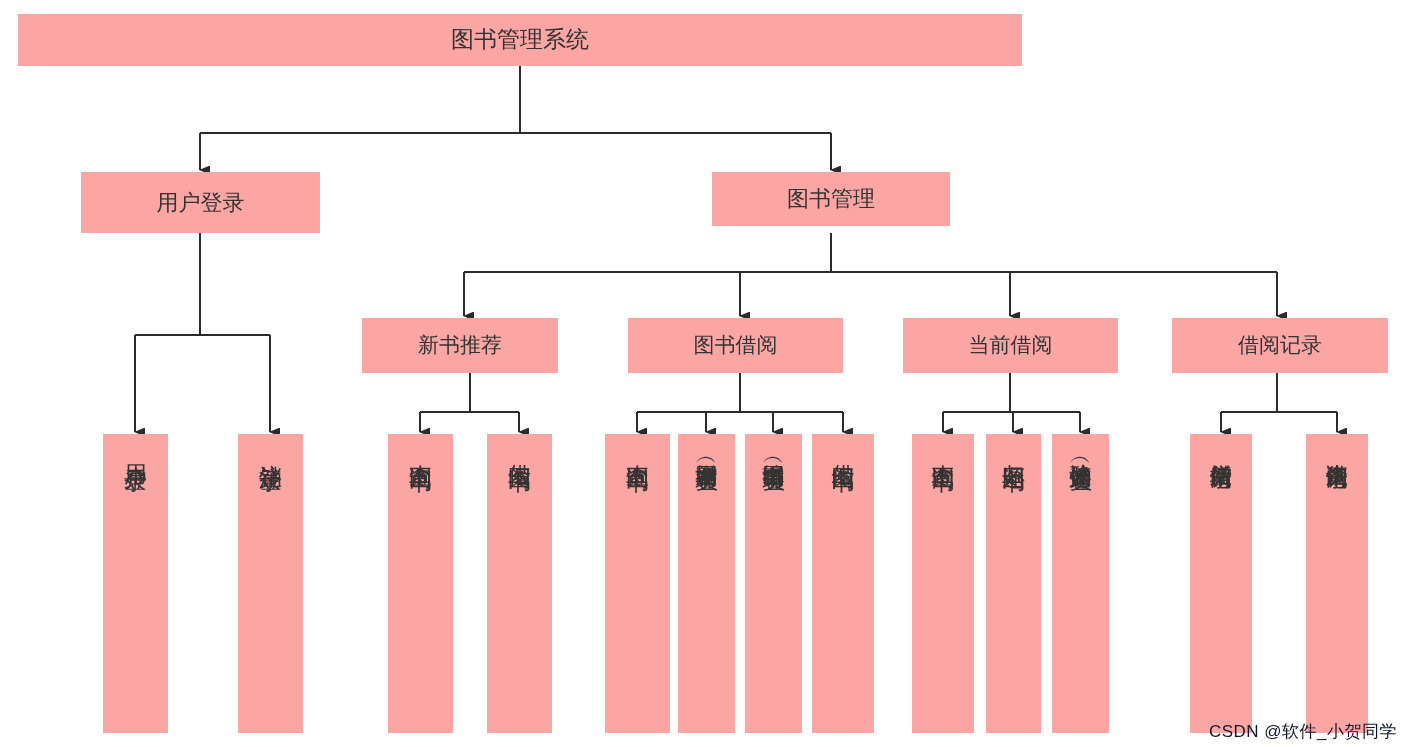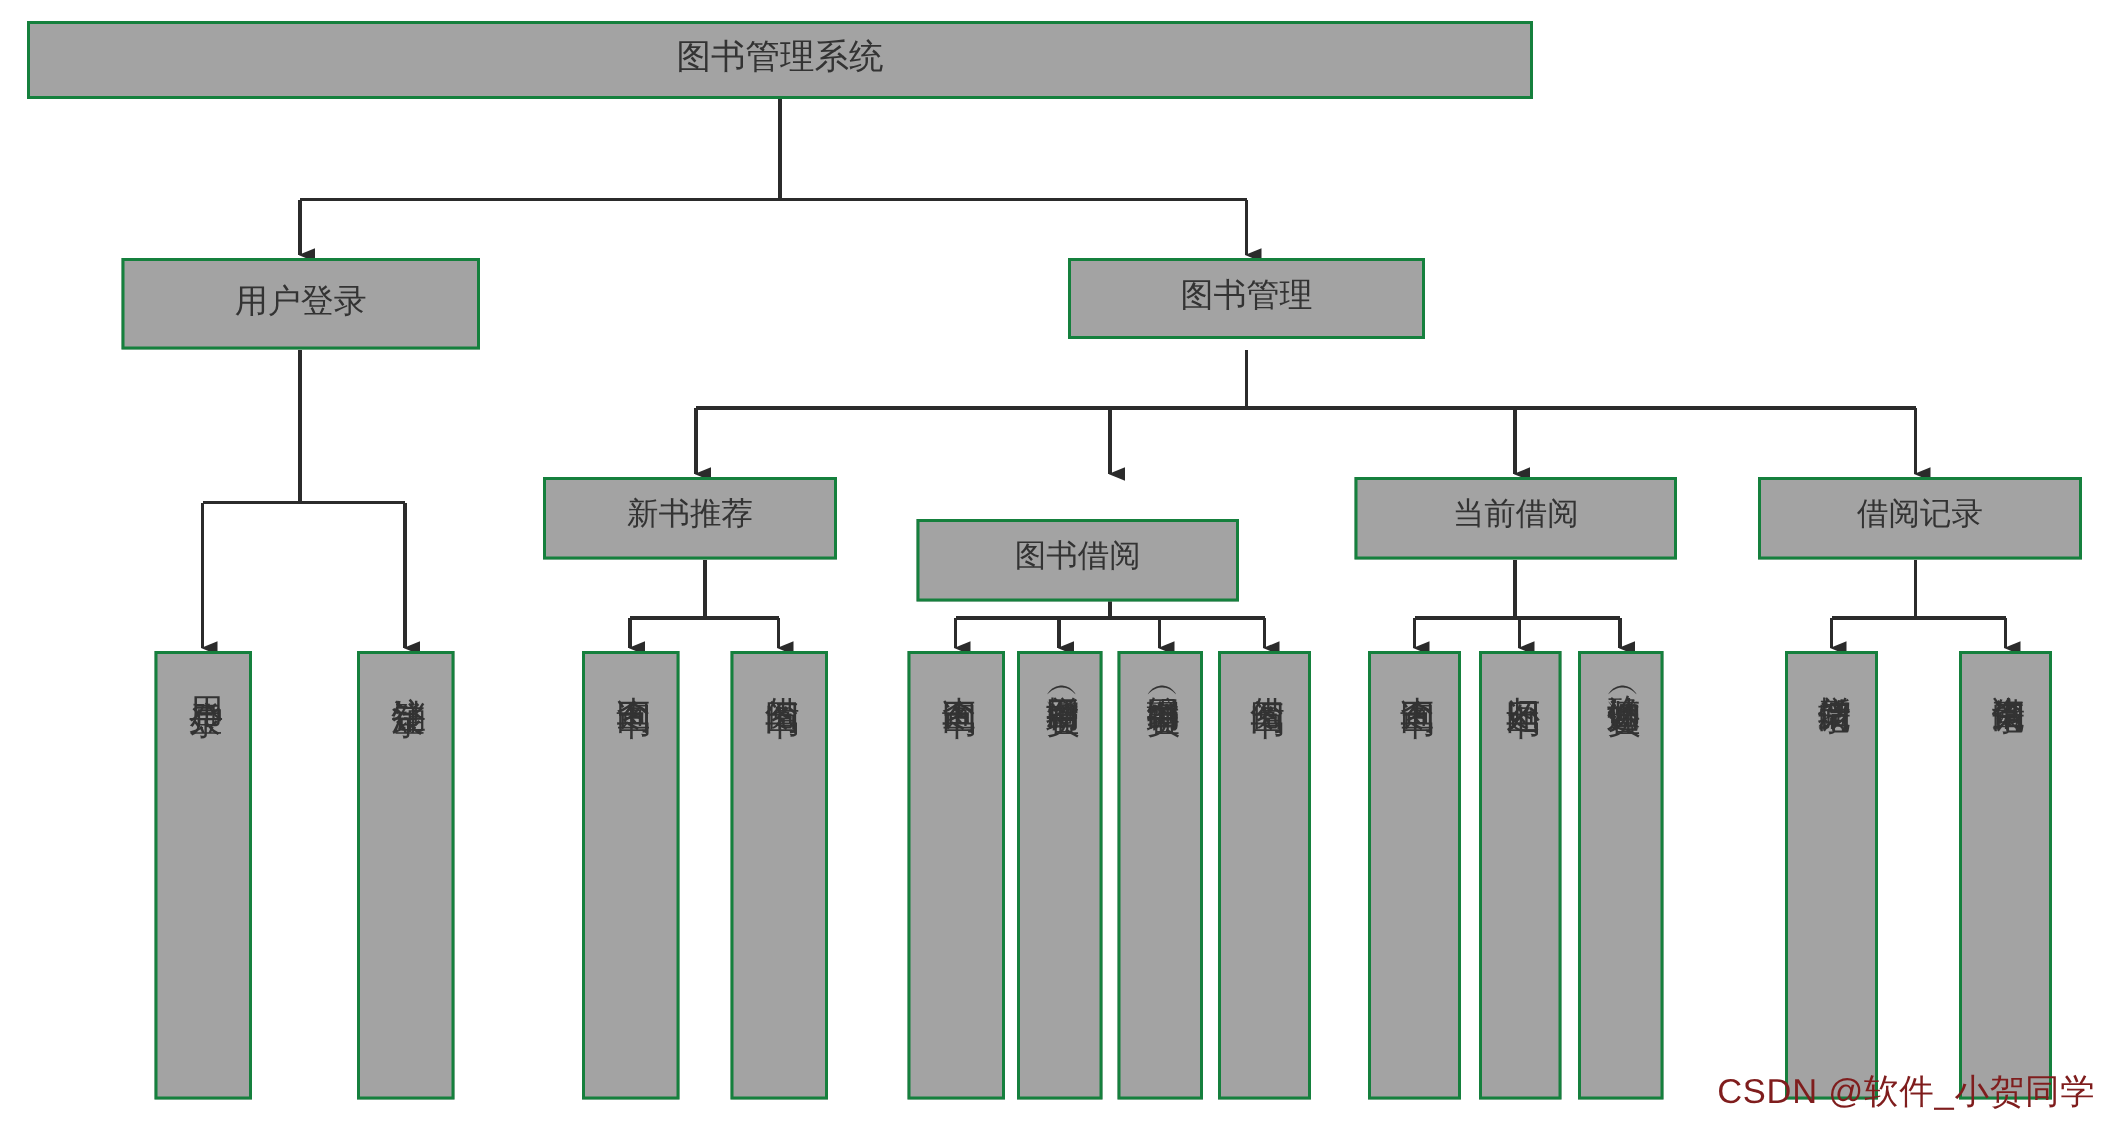--- a/index.html
+++ b/index.html
@@ -21,27 +21,26 @@
   #diagram-svg {
     position: absolute;
     left: 0;
     top: 0;
     width: 1405px;
     height: 747px;
   }
   .node {
     position: absolute;
     box-sizing: border-box;
-    background: #a3a3a3;
-    border: 2px solid #15803d;
+    background: #fca5a5;
+    border: 2px solid #fca5a5;
     display: flex;
     align-items: center;
     justify-content: center;
     color: #2f2f2f;
-    font-family: Liberation Mono, monospace;
   }
   .node .label {
     display: block;
     text-align: center;
     line-height: 1.18;
     color: #333333;
   }
   .node-root .label {
     font-size: 23px;
   }
@@ -65,22 +64,22 @@
     white-space: nowrap;
   }
   .node-leaf.leaf-tall .label {
     font-size: 22px;
     letter-spacing: 1px;
   }
   #watermark {
     position: absolute;
     right: 8px;
     bottom: 4px;
-    font-size: 23px;
-    color: #7f1d1d;
+    font-size: 17px;
+    color: #0f172a;
     letter-spacing: 0.5px;
     white-space: nowrap;
     pointer-events: none;
   }
 </style>
 </head>
 <body>
 
 <div id="diagram-root">
 
@@ -133,21 +132,21 @@
       </div>
       <div class="node node-l1" style="left: 81px; top: 172px; width: 239px; height: 61px;">
         <span class="label">用户登录</span>
       </div>
       <div class="node node-l1" style="left: 712px; top: 172px; width: 238px; height: 54px;">
         <span class="label">图书管理</span>
       </div>
       <div class="node node-l2" style="left: 362px; top: 318px; width: 196px; height: 55px;">
         <span class="label">新书推荐</span>
       </div>
-      <div class="node node-l2" style="left: 611px; top: 318px; width: 215px; height: 55px; margin-top: 28px;">
+      <div class="node node-l2" style="left: 628px; top: 318px; width: 215px; height: 55px;">
         <span class="label">图书借阅</span>
       </div>
       <div class="node node-l2" style="left: 903px; top: 318px; width: 215px; height: 55px; justify-content: center;">
         <span class="label">当前借阅</span>
       </div>
       <div class="node node-l2" style="left: 1172px; top: 318px; width: 216px; height: 55px;">
         <span class="label">借阅记录</span>
       </div>
       <div class="node node-leaf" style="left: 103px; top: 434px; width: 65px; height: 299px;">
         <span class="label">用户登录</span>

